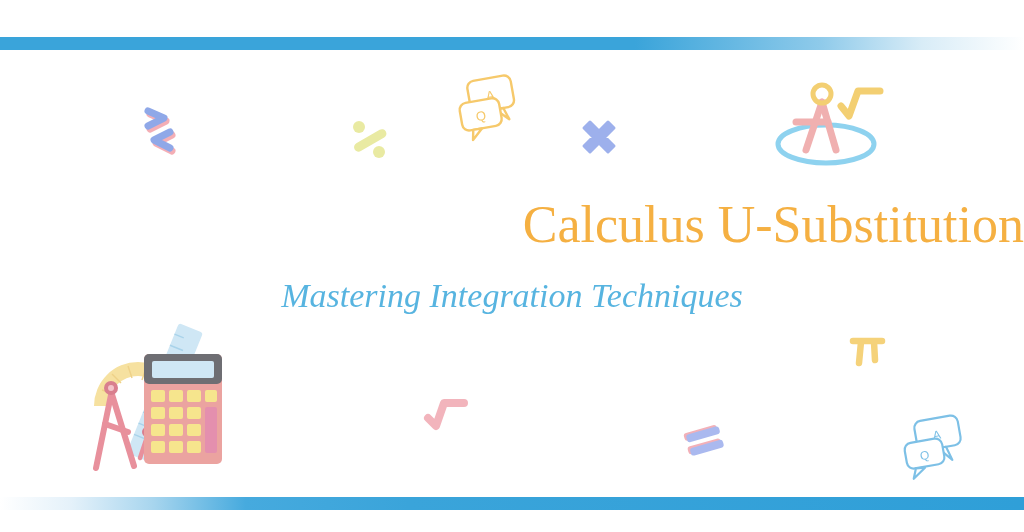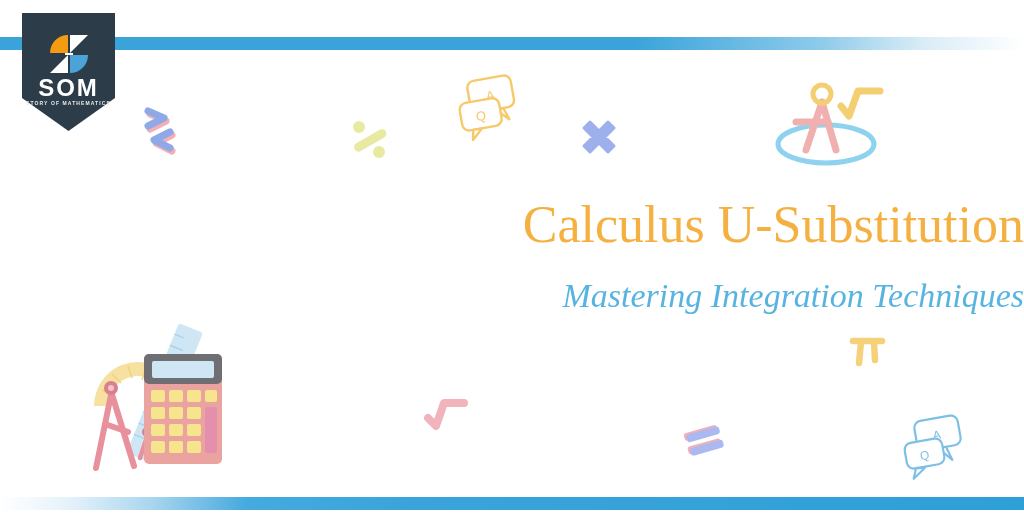--- a/index.html
+++ b/index.html
@@ -99,54 +99,40 @@
     font-size: 52px;
     font-weight: normal;
     line-height: 1.1;
     white-space: nowrap;
   }
   .subtitle {
     position: absolute;
     left: 0;
     right: 0;
     top: 277px;
-    text-align: right;
+    text-align: center;
     color: #57b4e0;
     font-family: "Liberation Serif", "DejaVu Serif", serif;
     font-style: italic;
     font-size: 34px;
     line-height: 1.1;
     white-space: nowrap;
   }
 
   
   .doodle { position: absolute; }
   .doodle svg { display: block; overflow: visible; }
 </style>
 </head>
 <body>
 
 <div id="slide">
 
   <div class="top-rule"></div>
 
-  <div class="logo">
-    <div class="logo-shield"></div>
-    <div class="logo-mark">
-      <svg viewBox="0 0 42 42" width="42" height="42">
-        <path d="M20 2 L20 20 L2 20 A18 18 0 0 1 20 2 Z" fill="#f39c12"></path>
-        <path d="M22 40 L22 22 L40 22 A18 18 0 0 1 22 40 Z" fill="#4ba3d8"></path>
-        <path d="M22 2 L40 2 L22 20 Z" fill="#ffffff"></path>
-        <path d="M20 40 L2 40 L20 22 Z" fill="#ffffff"></path>
-        <path d="M17 20 L25 20 L25 22 L17 22 Z" fill="#ffffff"></path>
-      </svg>
-    </div>
-    <div class="logo-word">SOM</div>
-    <div class="logo-tag">STORY OF MATHEMATICS</div>
-  </div>
 
   <div class="doodle" style="left:142px; top:104px;">
     <svg width="48" height="56" viewBox="0 0 48 56">
       <g stroke-linecap="round" stroke-linejoin="round" fill="none" stroke-width="7">
         <path d="M6 7 L22 14 L6 22" stroke="#f2a0a8" opacity="0.85" transform="translate(2,3)"></path>
         <path d="M28 28 L12 36 L28 44" stroke="#f2a0a8" opacity="0.85" transform="translate(2,3)"></path>
         <path d="M6 7 L22 14 L6 22" stroke="#8fa8e8"></path>
         <path d="M28 28 L12 36 L28 44" stroke="#8fa8e8"></path>
       </g>
     </svg>

